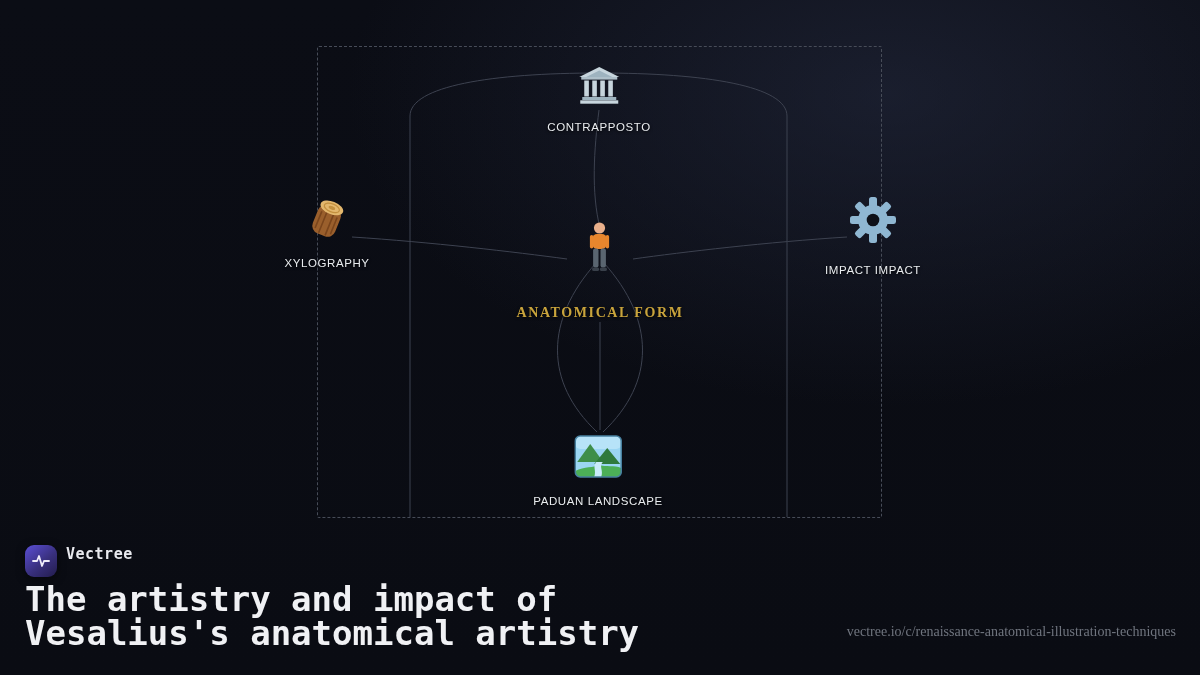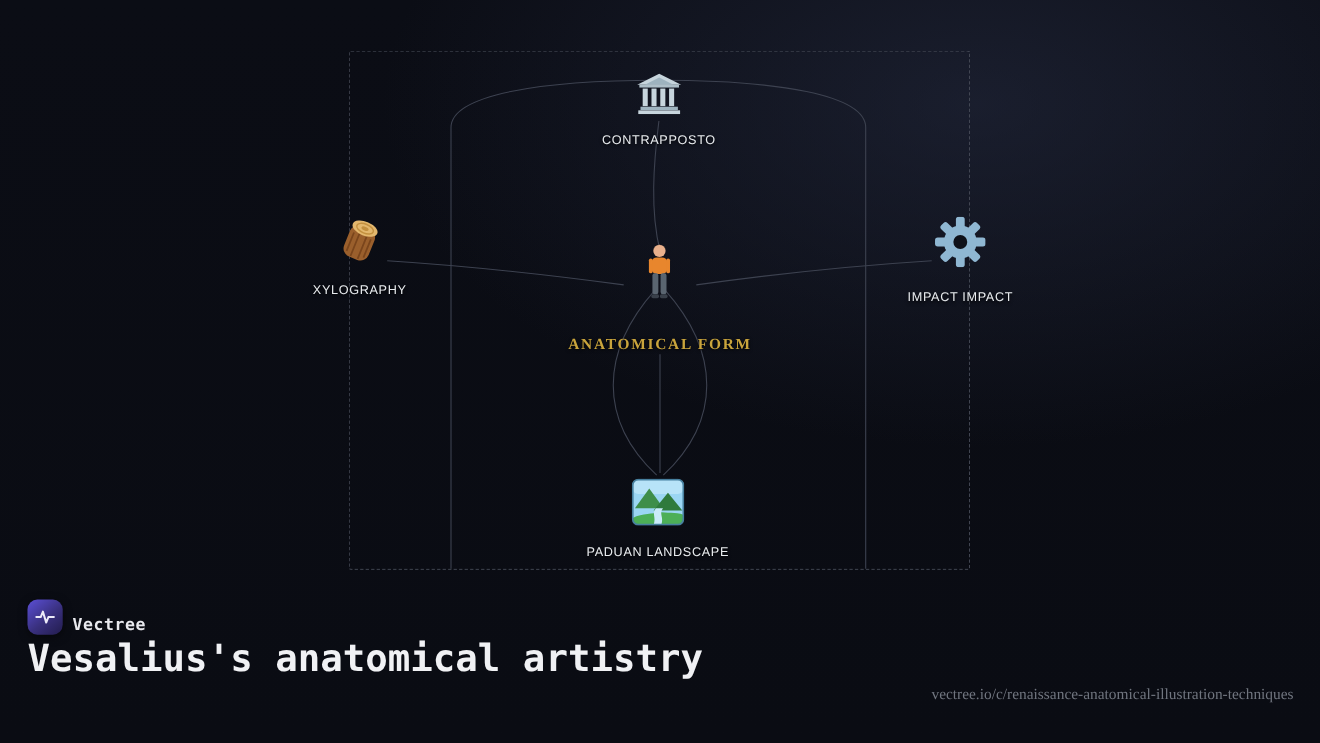--- a/index.html
+++ b/index.html
@@ -29,21 +29,21 @@
     font-size:11.5px;letter-spacing:.6px;color:#e9ecef;
     text-shadow:0 1px 3px rgba(0,0,0,.9);white-space:nowrap;
   }
   .center-label{
     font-family:"Liberation Serif",serif;font-weight:bold;
     font-size:14px;letter-spacing:1.6px;color:#c9a43c;
     text-shadow:0 1px 3px rgba(0,0,0,.9);white-space:nowrap;
   }
 
   
-  .brand-row{position:absolute;left:25px;top:545px;display:flex;align-items:flex-end;gap:9px;}
+  .brand-row{position:absolute;left:25px;top:545px;display:flex;align-items:flex-start;gap:9px;}
   .brand-logo{
     width:32px;height:32px;border-radius:9px;
     background:linear-gradient(140deg,#5b4fd6 0%,#39307e 55%,#221c4d 100%);
     display:flex;align-items:center;justify-content:center;
     box-shadow:0 2px 8px rgba(0,0,0,.5);
   }
   .brand-name{
     font-family:"DejaVu Sans Mono",monospace;font-weight:bold;
     font-size:15px;color:#e8e9ee;letter-spacing:.5px;
   }
@@ -180,16 +180,17 @@
 <div class="brand-row">
   <div class="brand-logo">
     <svg width="22" height="22" viewBox="0 0 22 22">
       <polyline points="3,11 7,11 9,6 12,16 14,11 19,11" fill="none" stroke="#eceaf8" stroke-width="1.8" stroke-linecap="round" stroke-linejoin="round"></polyline>
     </svg>
   </div>
   <span class="brand-name">Vectree</span>
 </div>
 
 <div class="page-title">
+  <div>The artistry and impact of</div>
   <div>Vesalius's anatomical artistry</div>
 </div>
 
 <div class="page-url">vectree.io/c/renaissance-anatomical-illustration-techniques</div>
 
 </body></html>

